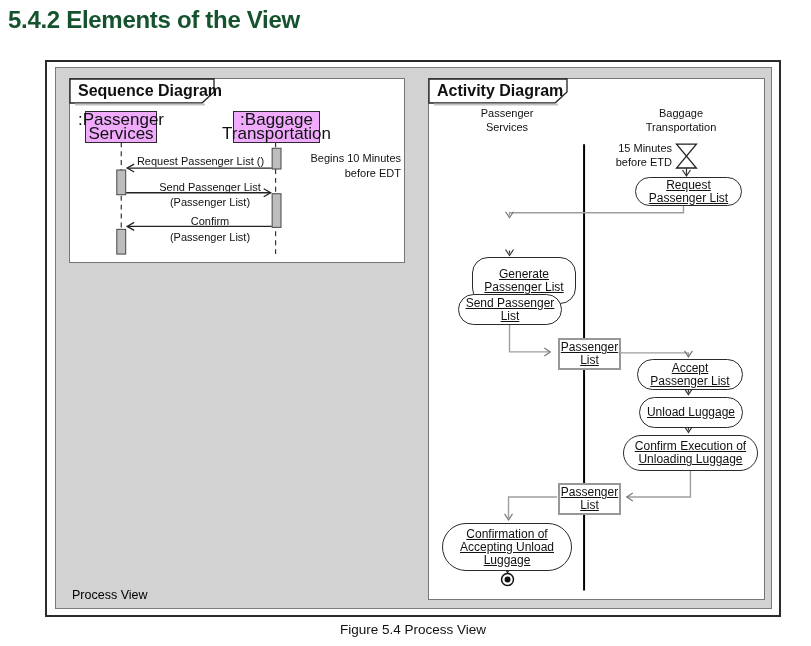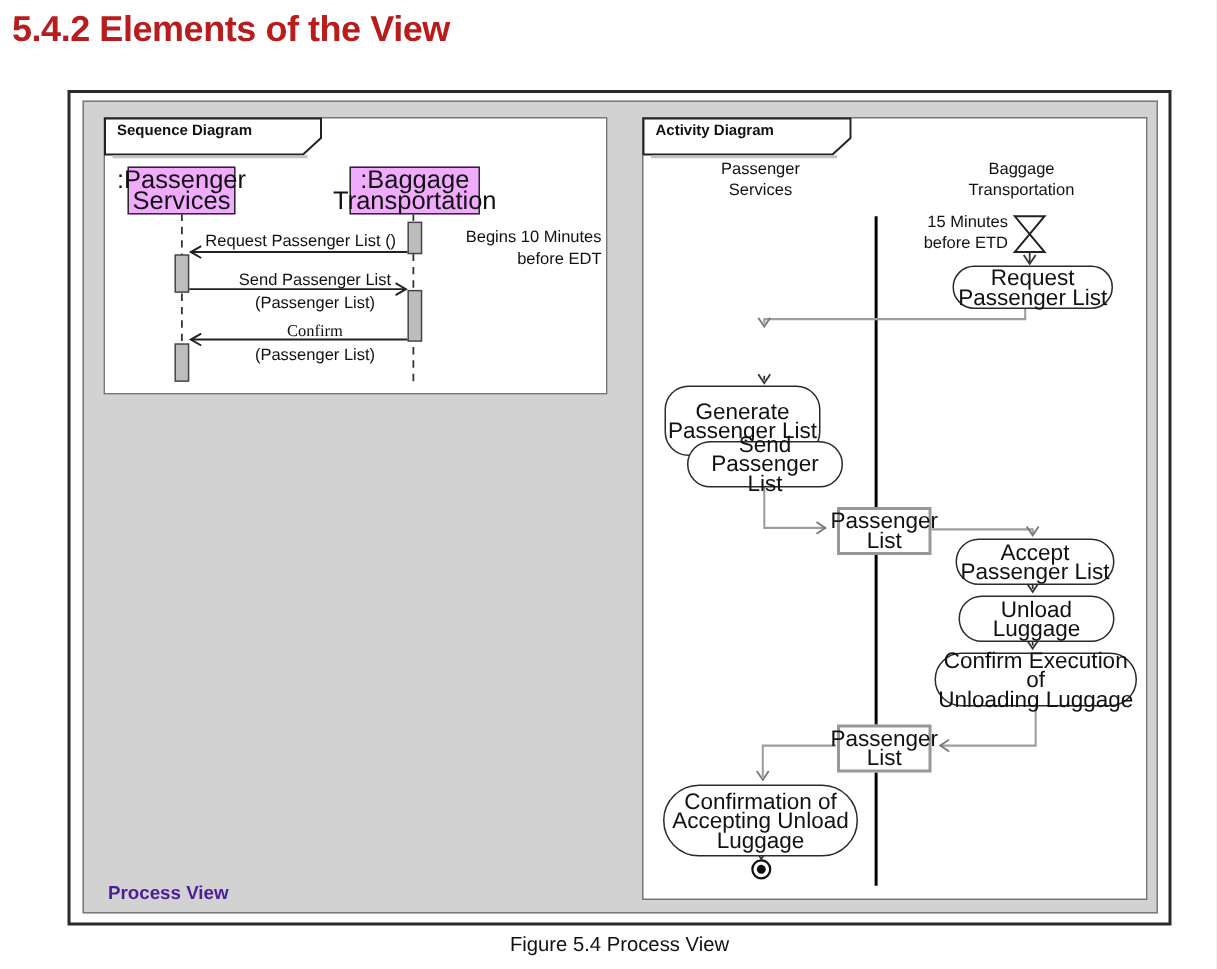--- a/index.html
+++ b/index.html
@@ -4,65 +4,65 @@
 <style>
   * { margin:0; padding:0; box-sizing:border-box; }
   html,body { background:#ffffff; }
   body {
     width:811px; height:646px; position:relative;
     font-family:"Liberation Sans", sans-serif; color:#1a1a1a;
     overflow:hidden;
   }
   .heading {
     position:absolute; left:8px; top:6px;
-    font-size:24px; font-weight:bold; letter-spacing:-0.3px; color:#b91c1c;
+    font-size:24px; font-weight:bold; letter-spacing:-0.3px; color:#14532d;
   }
   .frame {
     position:absolute; left:45px; top:60px; width:736px; height:557px;
     border:2px solid #2b2b2b; background:#ffffff;
   }
   .panel {
     position:absolute; left:8px; top:5px; right:7px; bottom:6px;
     background:#d2d2d2; border:1px solid #7a7a7a;
   }
   .diagram {
     position:absolute; background:#ffffff; border:1px solid #767676;
   }
   .seq { left:13px; top:10px; width:336px; height:185px; }
   .act { left:372px; top:10px; width:337px; height:522px;padding-left:36px; }
   .tab { position:absolute; left:-1px; top:-1px; }
   .tab-label {
-    position:absolute; left:9px; top:4px; font-size:10px; font-weight:bold;
+    position:absolute; left:9px; top:4px; font-size:16px; font-weight:bold;
     white-space:nowrap; color:#111;
   }
   svg.overlay { position:absolute; left:0; top:0; width:100%; height:100%; }
   .node {
     position:absolute; display:flex; align-items:center; justify-content:center;
-    text-align:center; font-size:15px; line-height:13px; white-space:pre-line;
-    background:#fff; border:1.2px solid #2a2a2a; color:#111;
+    text-align:center; font-size:12px; line-height:13px; white-space:pre-line;
+    background:#fff; border:1.2px solid #2a2a2a; color:#111;text-decoration:underline;
   }
   .objnode { border:2px solid #989898; border-radius:0; }
   .lifehead {
     position:absolute; display:flex; align-items:center; justify-content:center;
     text-align:center; font-size:17px; line-height:14px; white-space:pre-line;
     background:#f0abfc; border:1.2px solid #2a2a2a; color:#111;
   }
   .lbl {
     position:absolute; font-size:11px; line-height:12.5px; text-align:center;
     white-space:pre-line; color:#111;
   }
   .note { text-align:right; line-height:15px; }
   .hdr {
     position:absolute; font-size:11px; line-height:14px; text-align:center;
     white-space:pre-line; color:#111;
   }
   .timer-lbl { text-align:right; }
   .pv-label {
     position:absolute; left:16px; bottom:6px;
-    font-size:12.5px; font-weight:bold; color:#4c1d95;
+    font-size:12.5px; font-weight:normal; color:#000000;
   }
   .caption {
     position:absolute; left:45px; top:622px; width:736px;
     text-align:center; font-size:13.5px; color:#111;
   }
 </style>
 </head>
 <body>
 
 <h1 class="heading">5.4.2 Elements of the View</h1>
@@ -104,21 +104,21 @@
       </div>
 
       <div class="lifehead" style="left:15px; top:32px; width:72px; height:32px;">:Passenger
 Services</div>
       <div class="lifehead" style="left:163px; top:32px; width:87px; height:32px;">:Baggage
 Transportation</div>
 
       <div class="lbl" style="left:58px; top:76px; width:145px;">Request Passenger List ()</div>
       <div class="lbl" style="left:75px; top:102px; width:130px;">Send Passenger List</div>
       <div class="lbl" style="left:75px; top:117px; width:130px;">(Passenger List)</div>
-      <div class="lbl" style="left:75px; top:136px; width:130px;font-family:Liberation Serif, serif;">Confirm</div>
+      <div class="lbl" style="left:75px; top:136px; width:130px;">Confirm</div>
       <div class="lbl" style="left:75px; top:152px; width:130px;">(Passenger List)</div>
 
       <div class="lbl note" style="left:217px; top:72px; width:114px;">Begins 10 Minutes
 before EDT</div>
     </div>
 
     <div class="diagram act">
       <svg class="overlay" viewBox="0 0 337 522">
 
         <line x1="156" y1="65" x2="156" y2="514" stroke="#000" stroke-width="2"></line>
@@ -187,21 +187,21 @@
       <div class="hdr" style="left:28px; top:27px; width:100px;">Passenger
 Services</div>
       <div class="hdr" style="left:192px; top:27px; width:120px;">Baggage
 Transportation</div>
 
       <div class="hdr timer-lbl" style="left:163px; top:62px; width:80px;">15 Minutes
 before ETD</div>
 
       <div class="node" style="left:206px; top:98px; width:107px; height:29px; border-radius:15px;">Request
 Passenger List</div>
-      <div class="node" style="left:14px; top:178px; width:104px; height:47px; border-radius:16px;">Generate
+      <div class="node" style="left:43px; top:178px; width:104px; height:47px; border-radius:16px;">Generate
 Passenger List</div>
       <div class="node" style="left:29px; top:215px; width:104px; height:31px; border-radius:16px;">Send Passenger
 List</div>
       <div class="node objnode" style="left:129px; top:259px; width:63px; height:32px;">Passenger
 List</div>
       <div class="node" style="left:208px; top:280px; width:106px; height:31px; border-radius:16px;">Accept
 Passenger List</div>
       <div class="node" style="left:194px; top:356px; width:135px; height:36px; border-radius:18px;">Confirm Execution of
 Unloading Luggage</div>
       <div class="node" style="left:210px; top:318px; width:104px; height:31px; border-radius:16px;">Unload Luggage</div>

